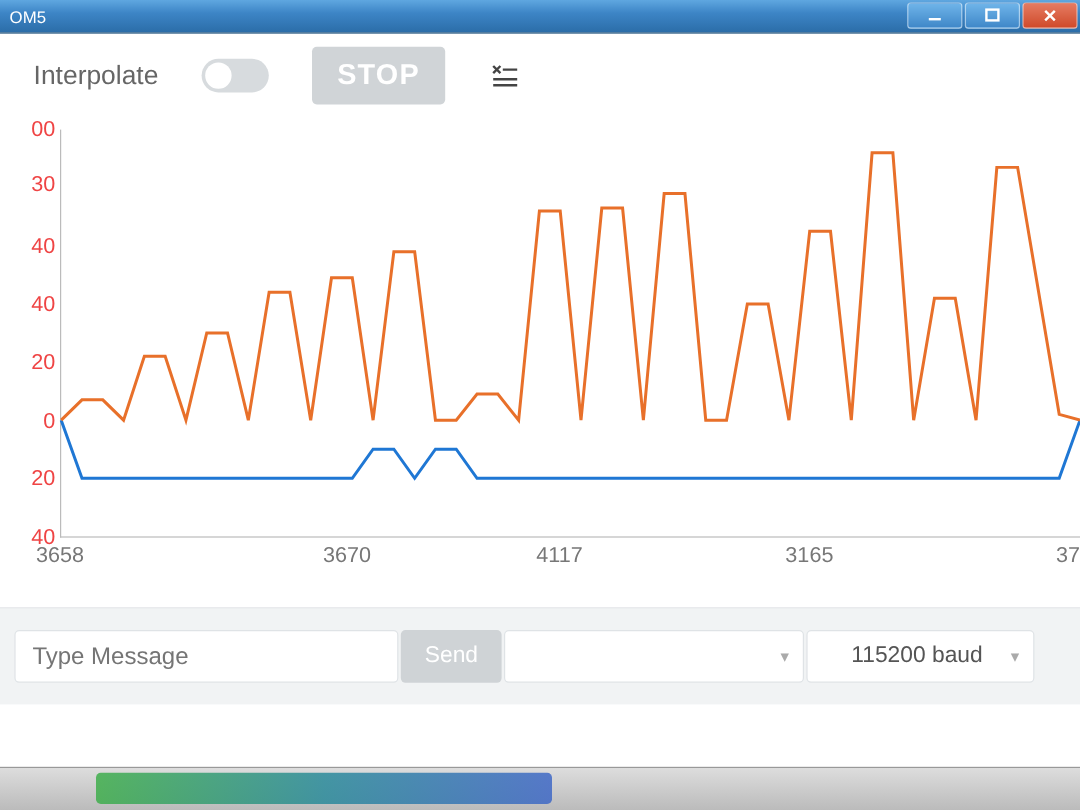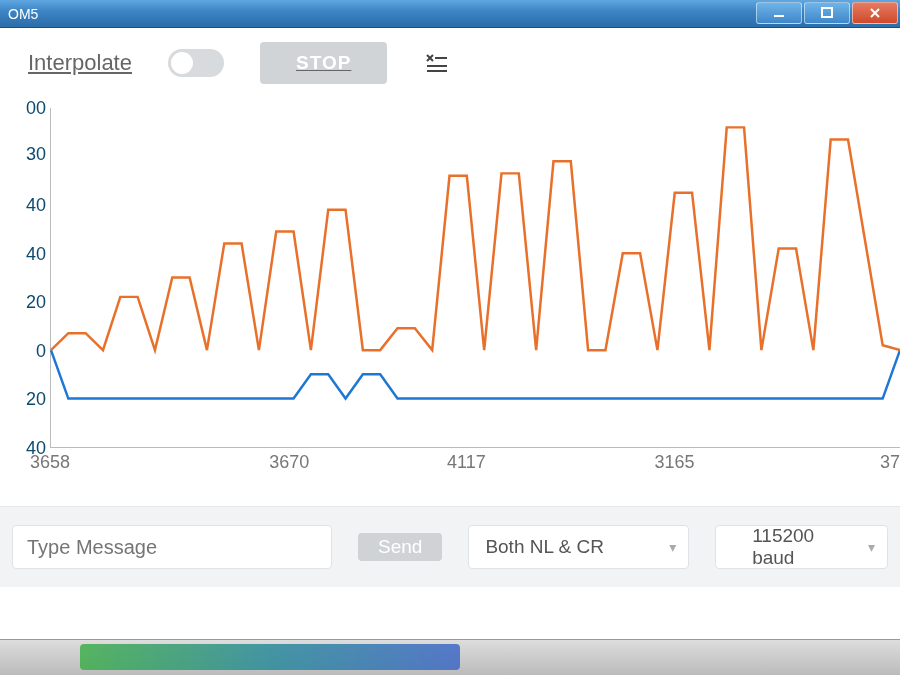--- a/index.html
+++ b/index.html
@@ -28,55 +28,55 @@
     color:#444;
   }
   .legend { display:flex; gap: 24px; align-items:center; font-size:22px; color:#555; }
   .lg-item { display:flex; align-items:center; gap:10px; }
   .lg-check {
     width:22px; height:22px; border-radius:5px; display:flex; align-items:center; justify-content:center;
   }
   .lg-check svg { display:block; }
   .c-blue { background:#1f77d4; }
   .c-orange { background:#e8702a; }
-  .controls { display:flex; align-items:center; gap:36px; font-size:22px; color:#666;text-decoration:underline; }
+  .controls { display:flex; align-items:center; gap:36px; font-size:22px; color:#666; }
   .toggle {
     width:56px; height:28px; border-radius:14px; background:#d7dbde; position:relative;
   }
   .toggle::after {
     content:""; position:absolute; left:3px; top:3px; width:22px; height:22px; border-radius:50%;
     background:#fff;
   }
   .stop-btn {
-    background:#d0d4d7; color:#fff; font-weight:600; font-size:19px; letter-spacing:1px;
-    padding:10px 36px; border-radius:4px; border:none;
+    background:#d0d4d7; color:#fff; font-weight:600; font-size:24px; letter-spacing:1px;
+    padding:10px 21px; border-radius:4px; border:none;
   }
   .opt-icon { width:28px; height:28px; }
   
   .chart-wrap { position:relative; width:900px; height:380px; }
   .yaxis { position:absolute; left:0; top:0; height:100%; width:50px; }
-  .ytick { position:absolute; left:0; width:46px; text-align:right; font-size:18px; color:#0c4a6e; transform:translateY(-50%); }
+  .ytick { position:absolute; left:0; width:46px; text-align:right; font-size:18px; color:#ef4444; transform:translateY(-50%); }
   .plot { position:absolute; left:50px; right:0; top:10px; bottom:30px; border-left:1px solid #bbb; border-bottom:1px solid #bbb; }
   .plot svg { width:100%; height:100%; display:block; overflow:visible; }
   .xaxis { position:absolute; left:50px; right:0; bottom:0; height:26px; }
   .xtick { position:absolute; font-size:18px; color:#777; transform:translateX(-50%); }
   .series-line { fill:none; stroke-width:2.5; }
   .s-blue { stroke:#1f77d4; }
   .s-orange { stroke:#e8702a; }
   
   .input-row {
-    margin-top:28px; background:#f1f3f4; padding:18px 12px; display:flex; gap:26px; align-items:center;
+    margin-top:28px; background:#f1f3f4; padding:18px 12px; display:flex; gap:2px; align-items:center;
     border-top:1px solid #e6e8ea;
   }
   .txt-in {
     flex: 0 0 320px; height:44px; border:1px solid #dfe3e6; border-radius:4px; background:#fff;
     padding:0 14px; font-size:20px; color:#888;
   }
   .send-btn {
-    height:28px; padding:0 20px; border-radius:4px; background:#cfd3d6; color:#fff; font-size:19px; border:none;
+    height:44px; padding:0 20px; border-radius:4px; background:#cfd3d6; color:#fff; font-size:19px; border:none;
   }
   .sel {
     height:44px; border:1px solid #dfe3e6; border-radius:4px; background:#fff;
     padding:0 38px 0 16px; font-size:19px; color:#555; display:flex; align-items:center; position:relative;
   }
   .sel.le { width:250px; }
   .sel.ba { width:190px;padding-left:36px; }
   .sel .chev { position:absolute; right:12px; top:50%; transform:translateY(-50%); color:#aaa; font-size:14px; }
   
   .taskbar {
@@ -153,21 +153,20 @@
       <div class="xtick" style="left: 416.327px;">4117</div>
       <div class="xtick" style="left: 624.49px;">3165</div>
       <div class="xtick" style="left: 850px;">3707</div>
     </div>
 </div>
 
 <div class="input-row">
   <input class="txt-in" placeholder="Type Message" style="">
   <button class="send-btn">Send</button>
   <div class="sel le">
-    <span>Both NL &amp; CR</span>
     <span class="chev">▾</span>
   </div>
   <div class="sel ba">
     <span>115200 baud</span>
     <span class="chev">▾</span>
   </div>
 </div>
 
 <div class="taskbar"></div>
 

